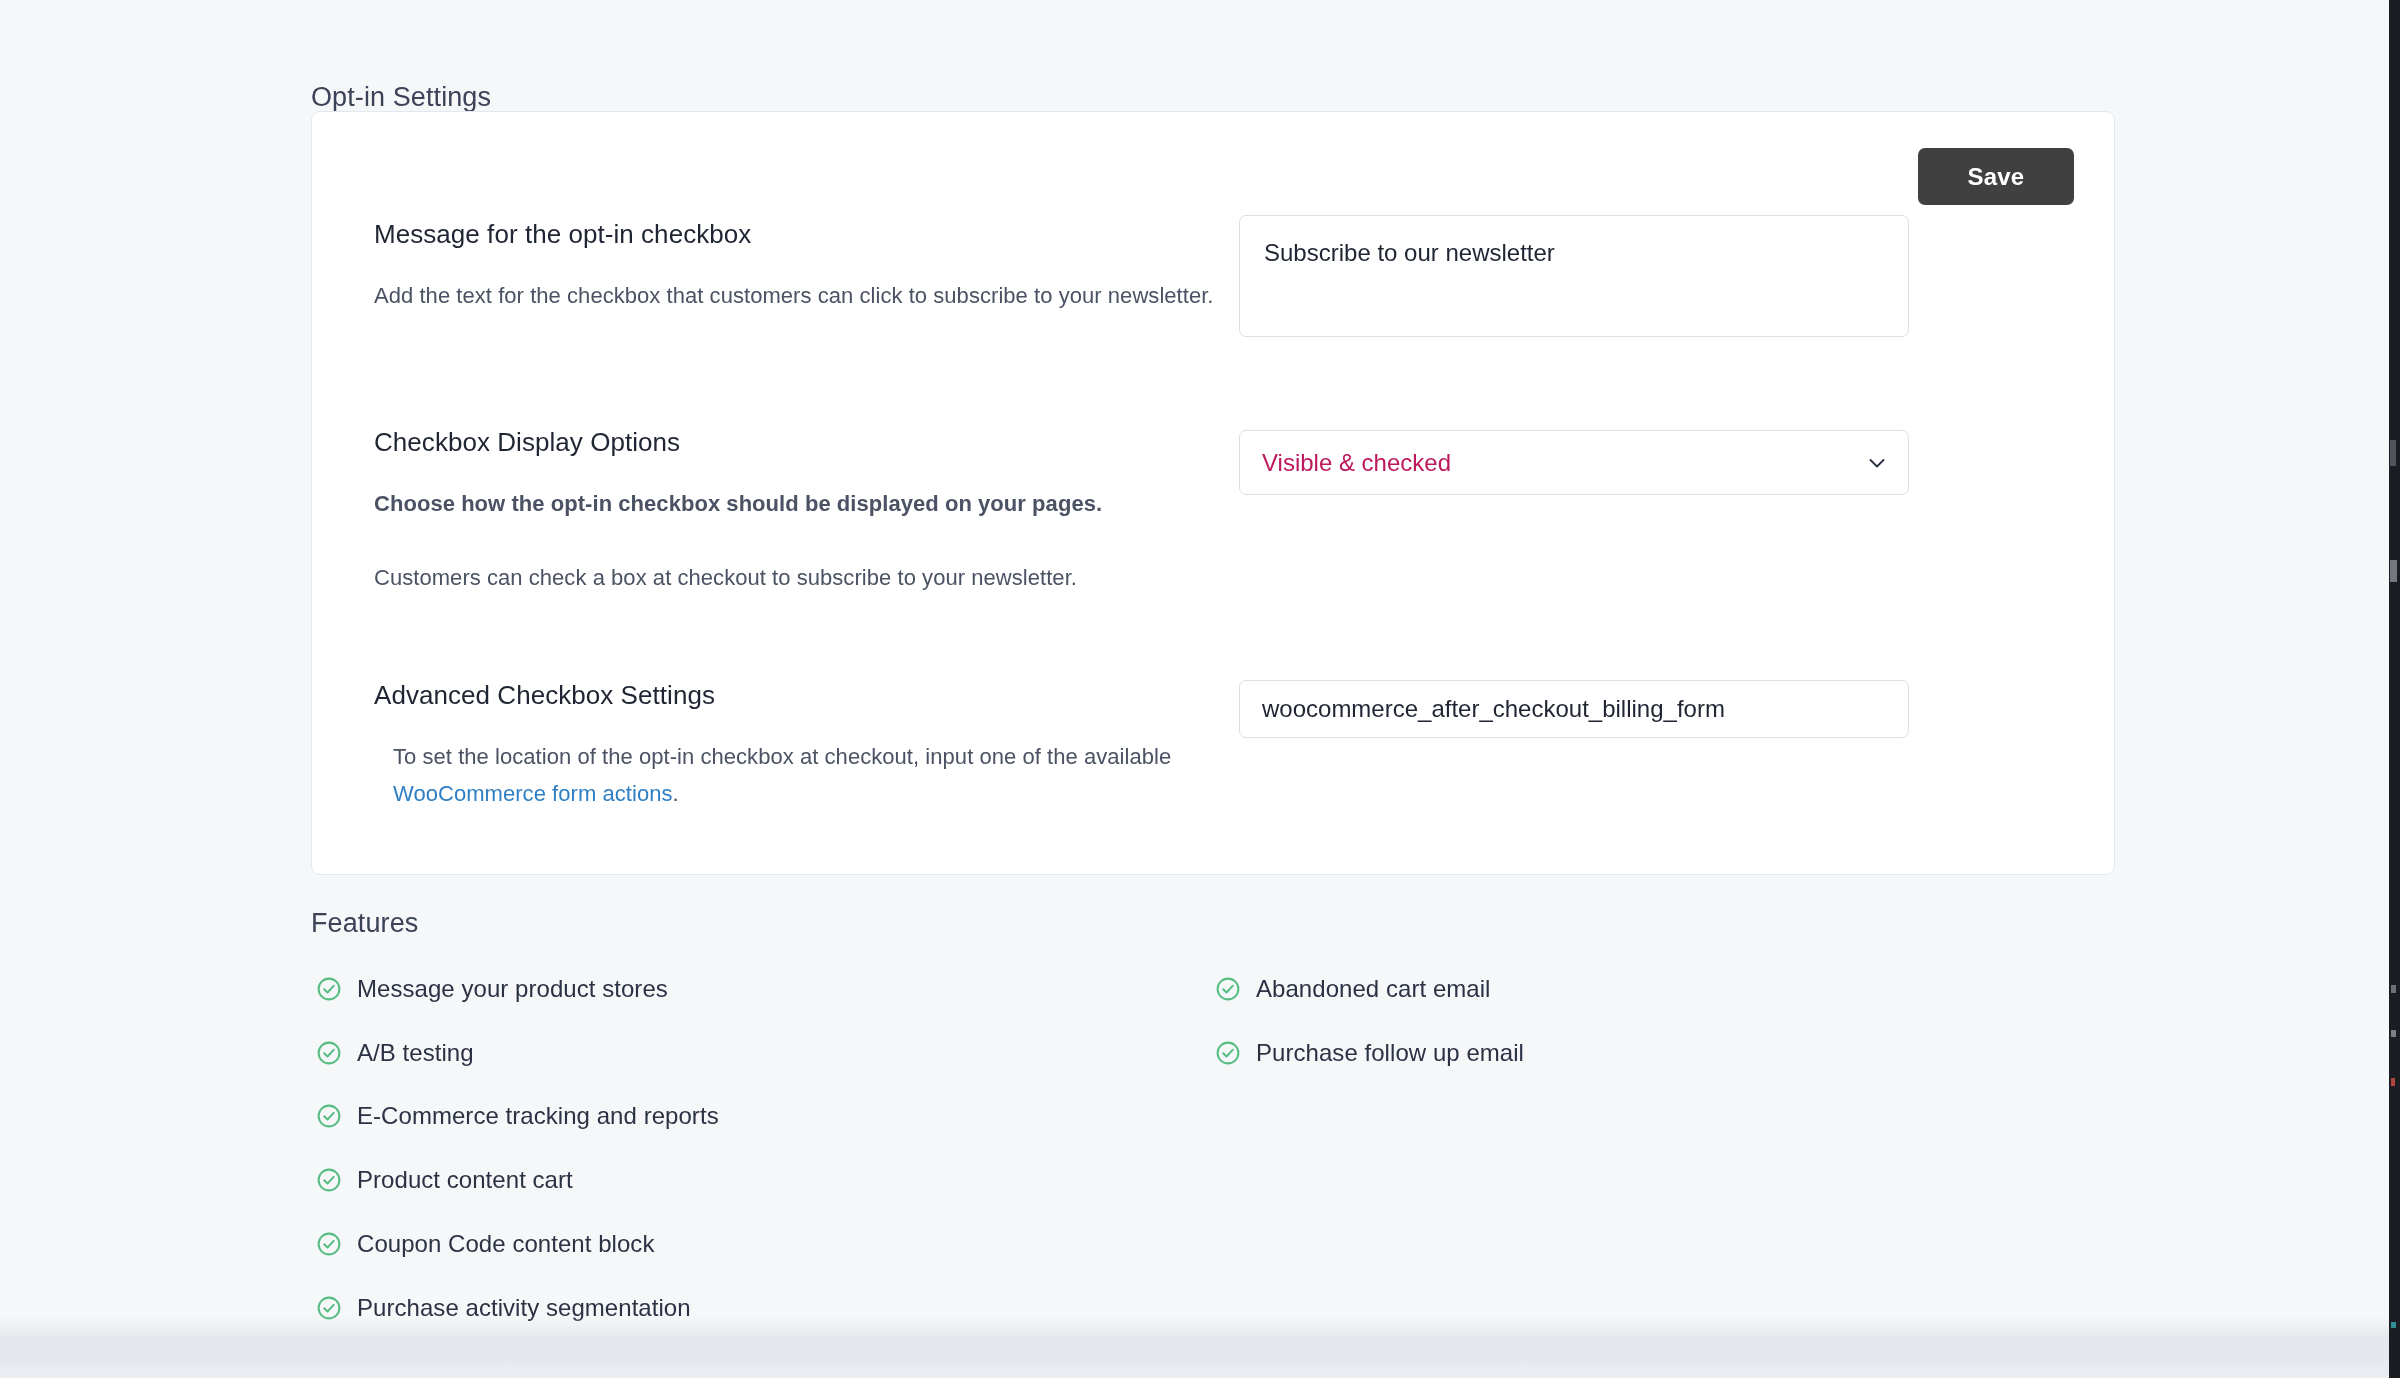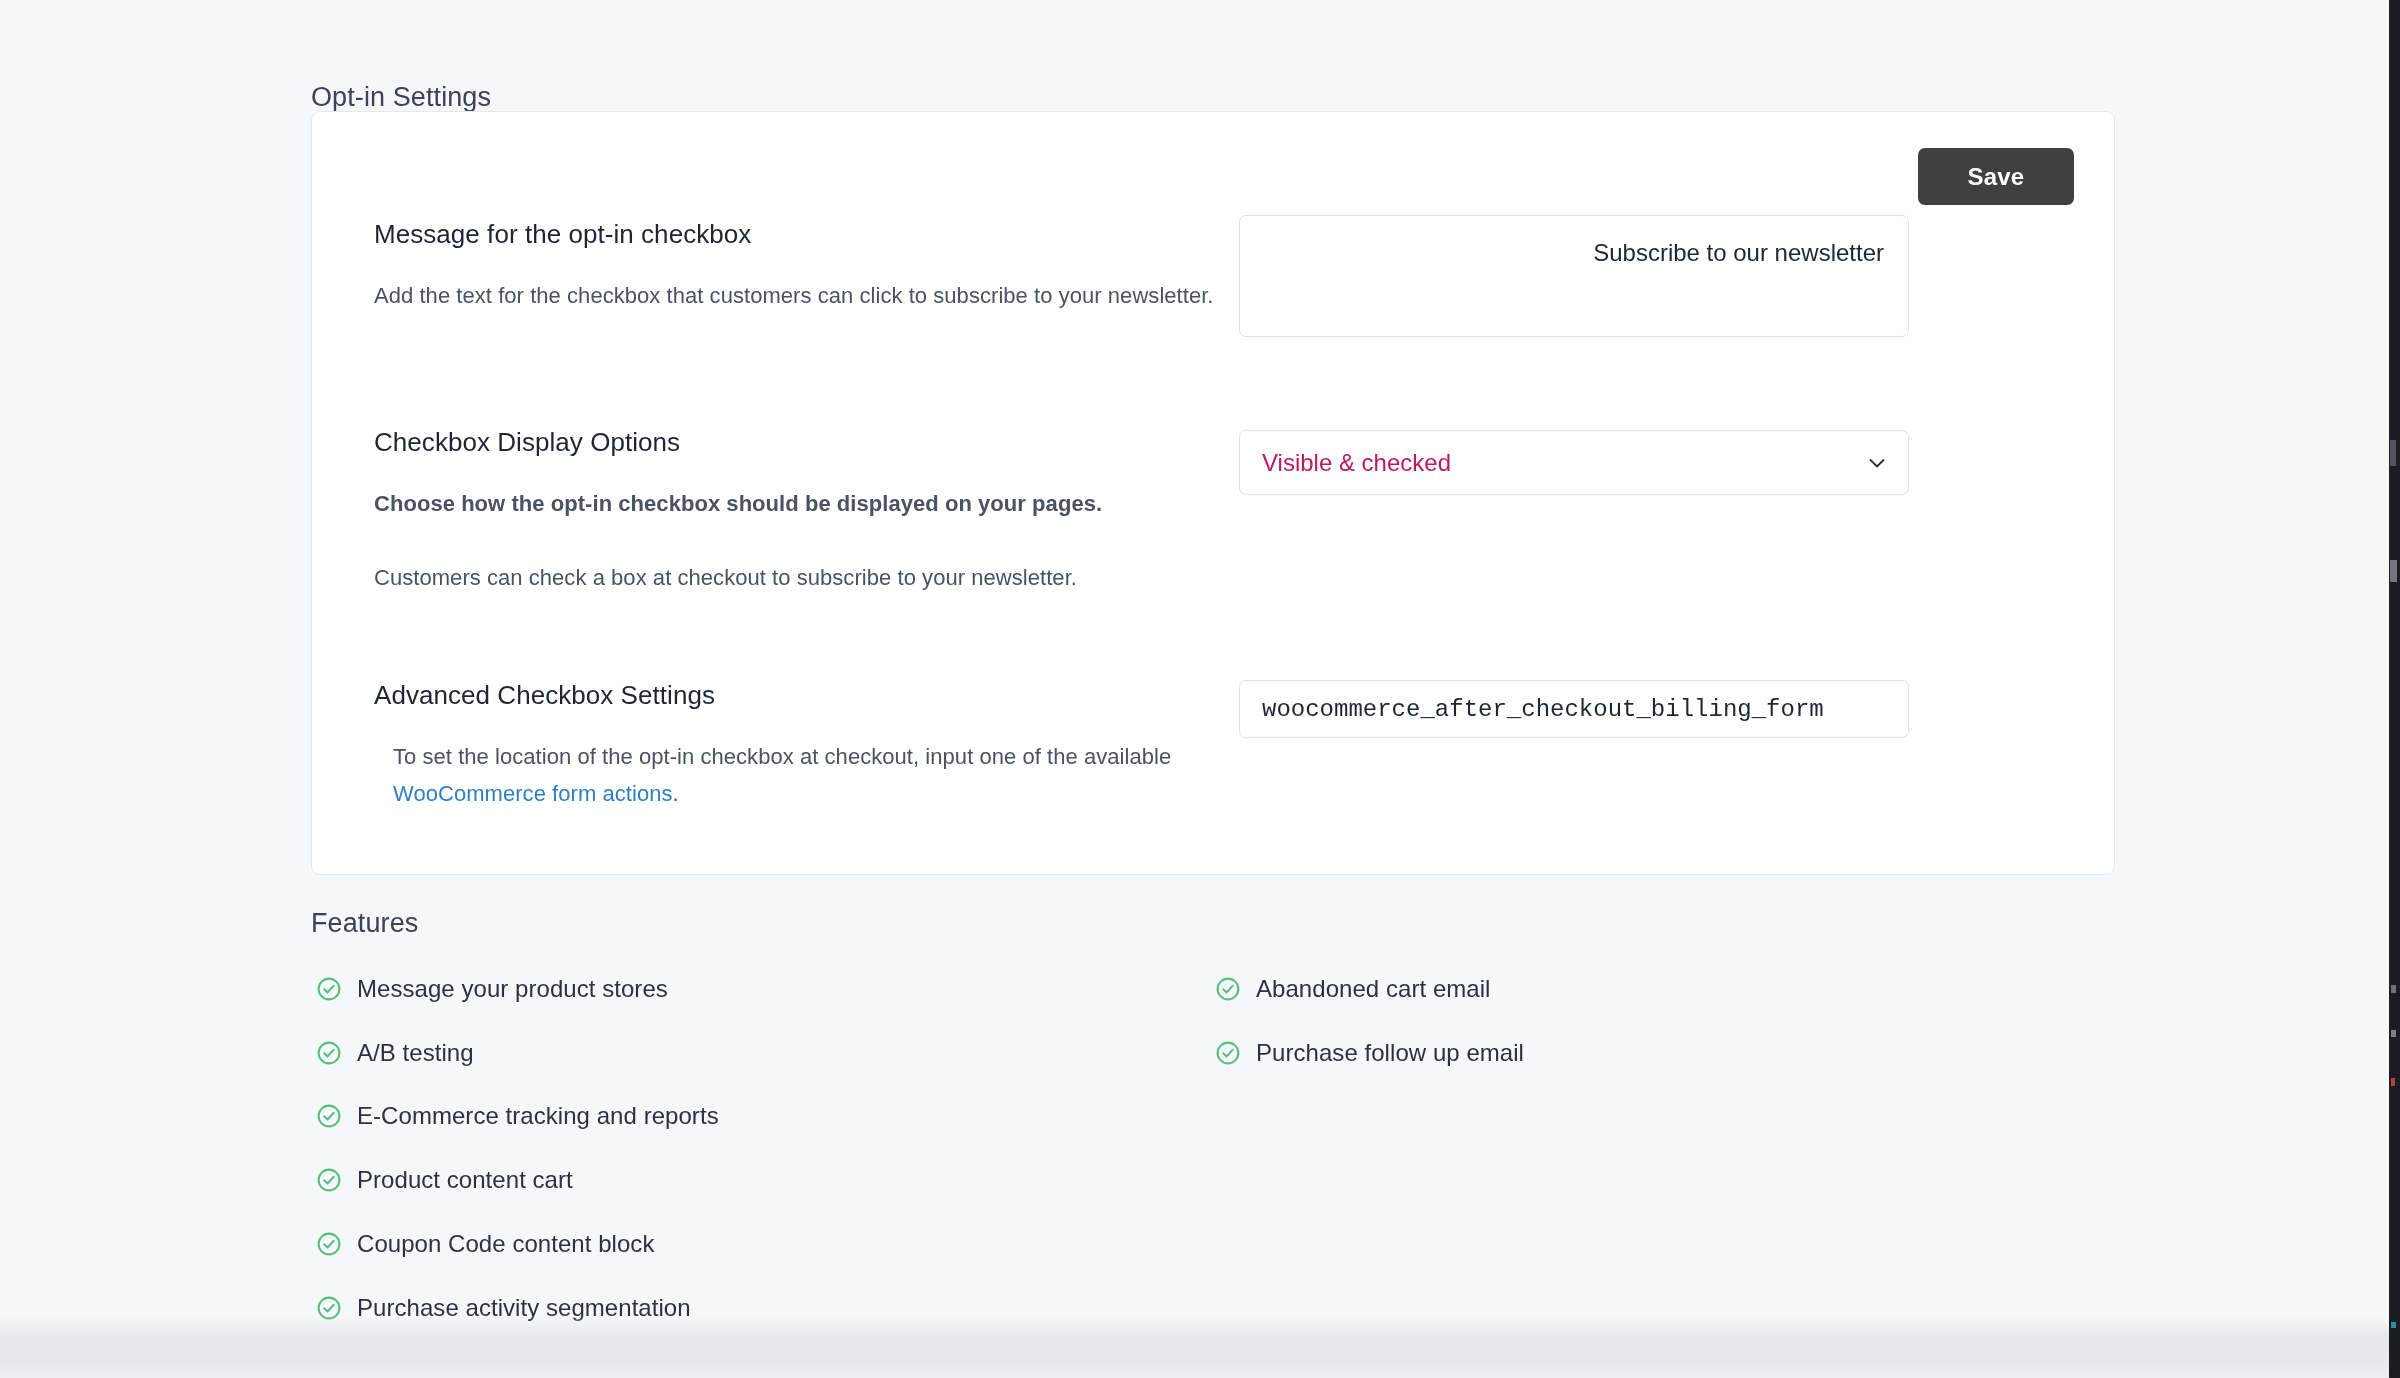--- a/index.html
+++ b/index.html
@@ -170,21 +170,20 @@
     border: 1px solid #dcdfe4;
     border-radius: 7px;
     background: #ffffff;
     font-family: "Liberation Sans", sans-serif;
     font-size: 24px;
     color: #1f2533;
     padding: 22px 24px;
     resize: none;
     outline: none;
     line-height: 30px;
-    text-align: right;
   }
 
   #checkbox-display-select-wrap {
     position: absolute;
     left: 1239px;
     top: 430px;
     width: 670px;
     height: 65px;
   }
   #checkbox-display-select {
@@ -213,21 +212,21 @@
 
   #advanced-checkbox-input {
     position: absolute;
     left: 1239px;
     top: 680px;
     width: 670px;
     height: 58px;
     border: 1px solid #dcdfe4;
     border-radius: 7px;
     background: #ffffff;
-    font-family: Liberation Mono, monospace;
+    font-family: Liberation Sans, sans-serif;
     font-size: 24px;
     color: #1f2533;
     padding: 0 22px;
     outline: none;
   }
 
   
   .feature-item {
     position: absolute;
     display: flex;

